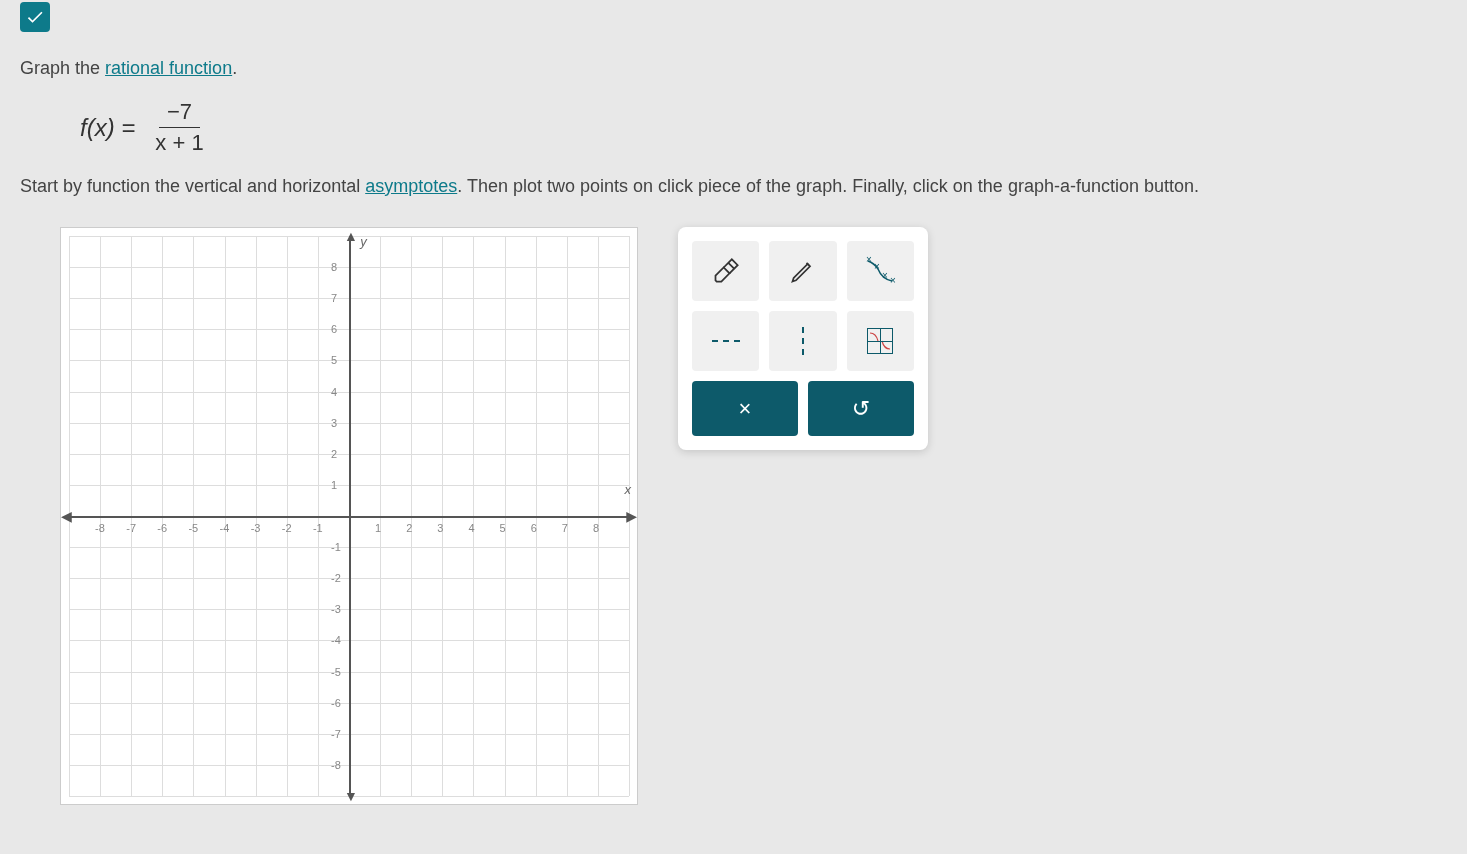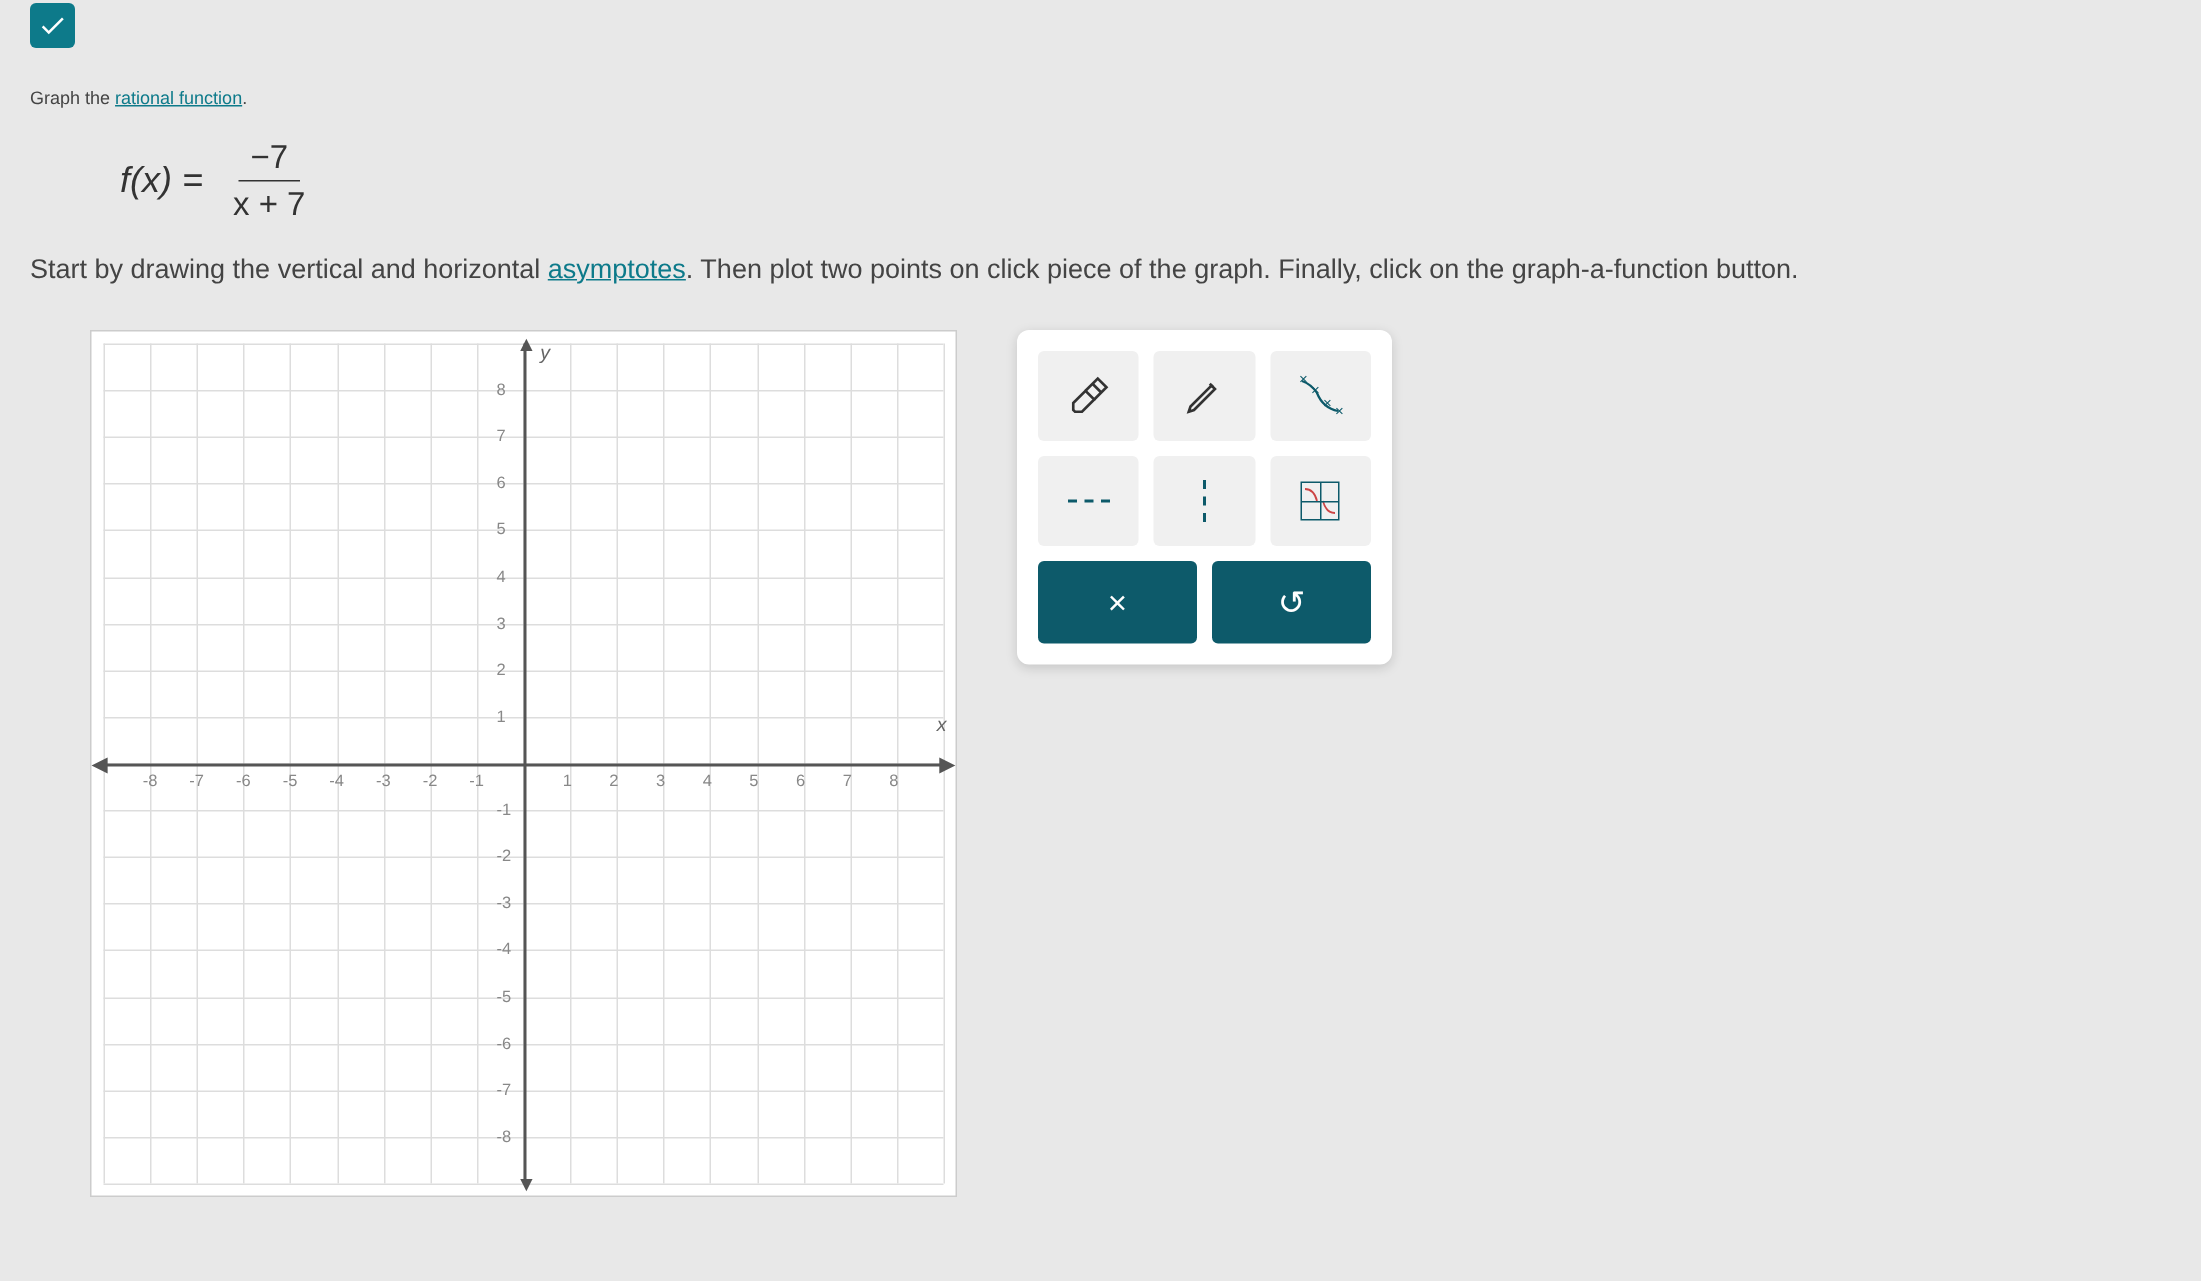--- a/index.html
+++ b/index.html
@@ -25,21 +25,21 @@
       margin-bottom: 8px;
       position: relative;
       top: -18px;
     }
     .checkmark-badge svg {
       width: 20px;
       height: 20px;
       fill: white;
     }
     .instruction-line {
-      font-size: 12px;
+      font-size: 18px;
       color: #444;
       margin-bottom: 15px;
     }
     .link-text {
       color: #0d7a8a;
       text-decoration: underline;
       cursor: pointer;
     }
     .formula {
       font-size: 24px;
@@ -223,26 +223,26 @@
 </div>
 
 <div class="instruction-line">
   <span>Graph the </span><span class="link-text">rational function</span><span>.</span>
 </div>
 
 <div class="formula">
   <span class="fn">f(x) =</span>
   <span class="fraction">
     <span class="num">−7</span>
-    <span class="den">x + 7</span>
+    <span class="den">x + 1</span>
   </span>
 </div>
 
 <div class="instruction-two">
-  <span>Start by drawing the vertical and horizontal </span><span class="link-text">asymptotes</span><span>. Then plot two points on click piece of the graph. Finally, click on the graph-a-function button.</span>
+  <span>Start by function the vertical and horizontal </span><span class="link-text">asymptotes</span><span>. Then plot two points on click piece of the graph. Finally, click on the graph-a-function button.</span>
 </div>
 
 <div class="work-area">
   <div class="graph-container">
     <div class="graph" id="graph">
         <div class="grid-line h" style="top: 560px;"></div>
         <div class="grid-line v" style="left: 560px;"></div>
         <div class="grid-line h" style="top: 528.889px;"></div>
         <div class="grid-line v" style="left: 528.889px;"></div>
         <div class="grid-line h" style="top: 497.778px;"></div>

